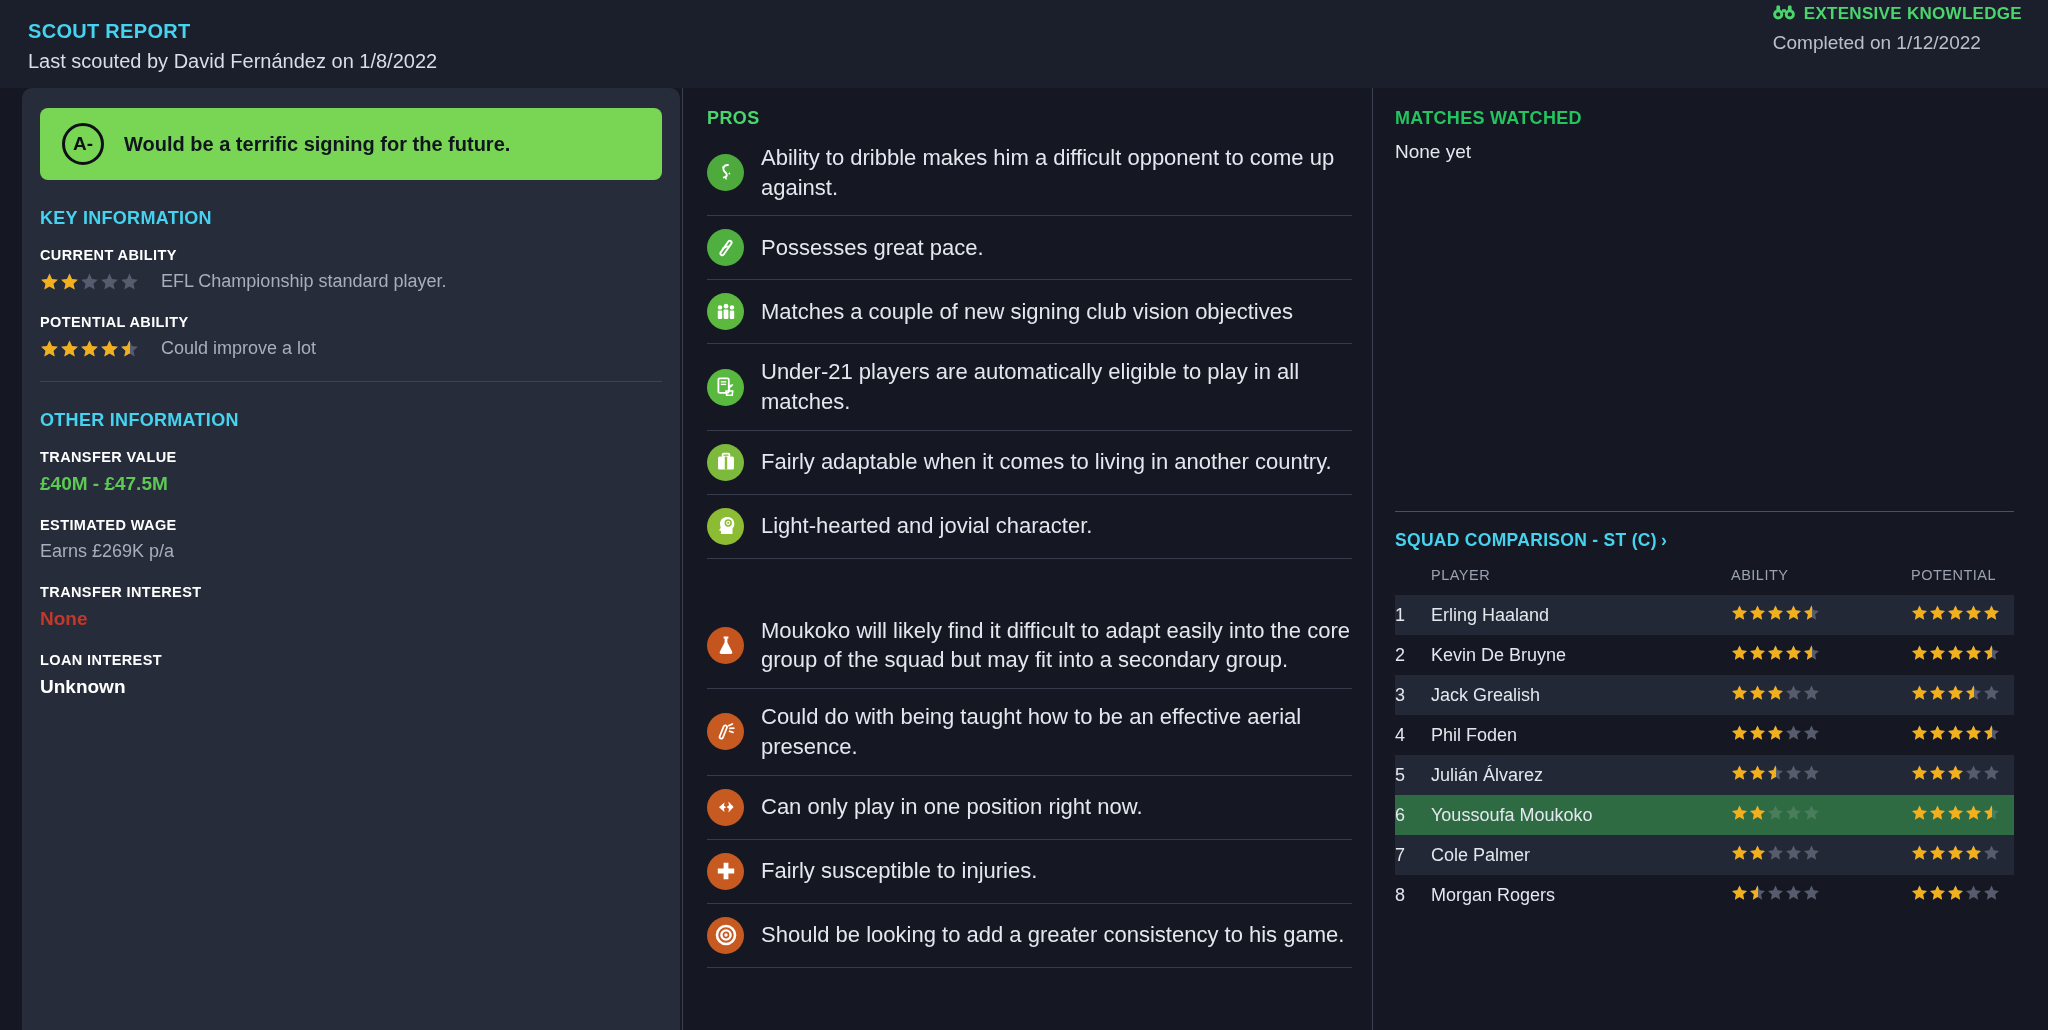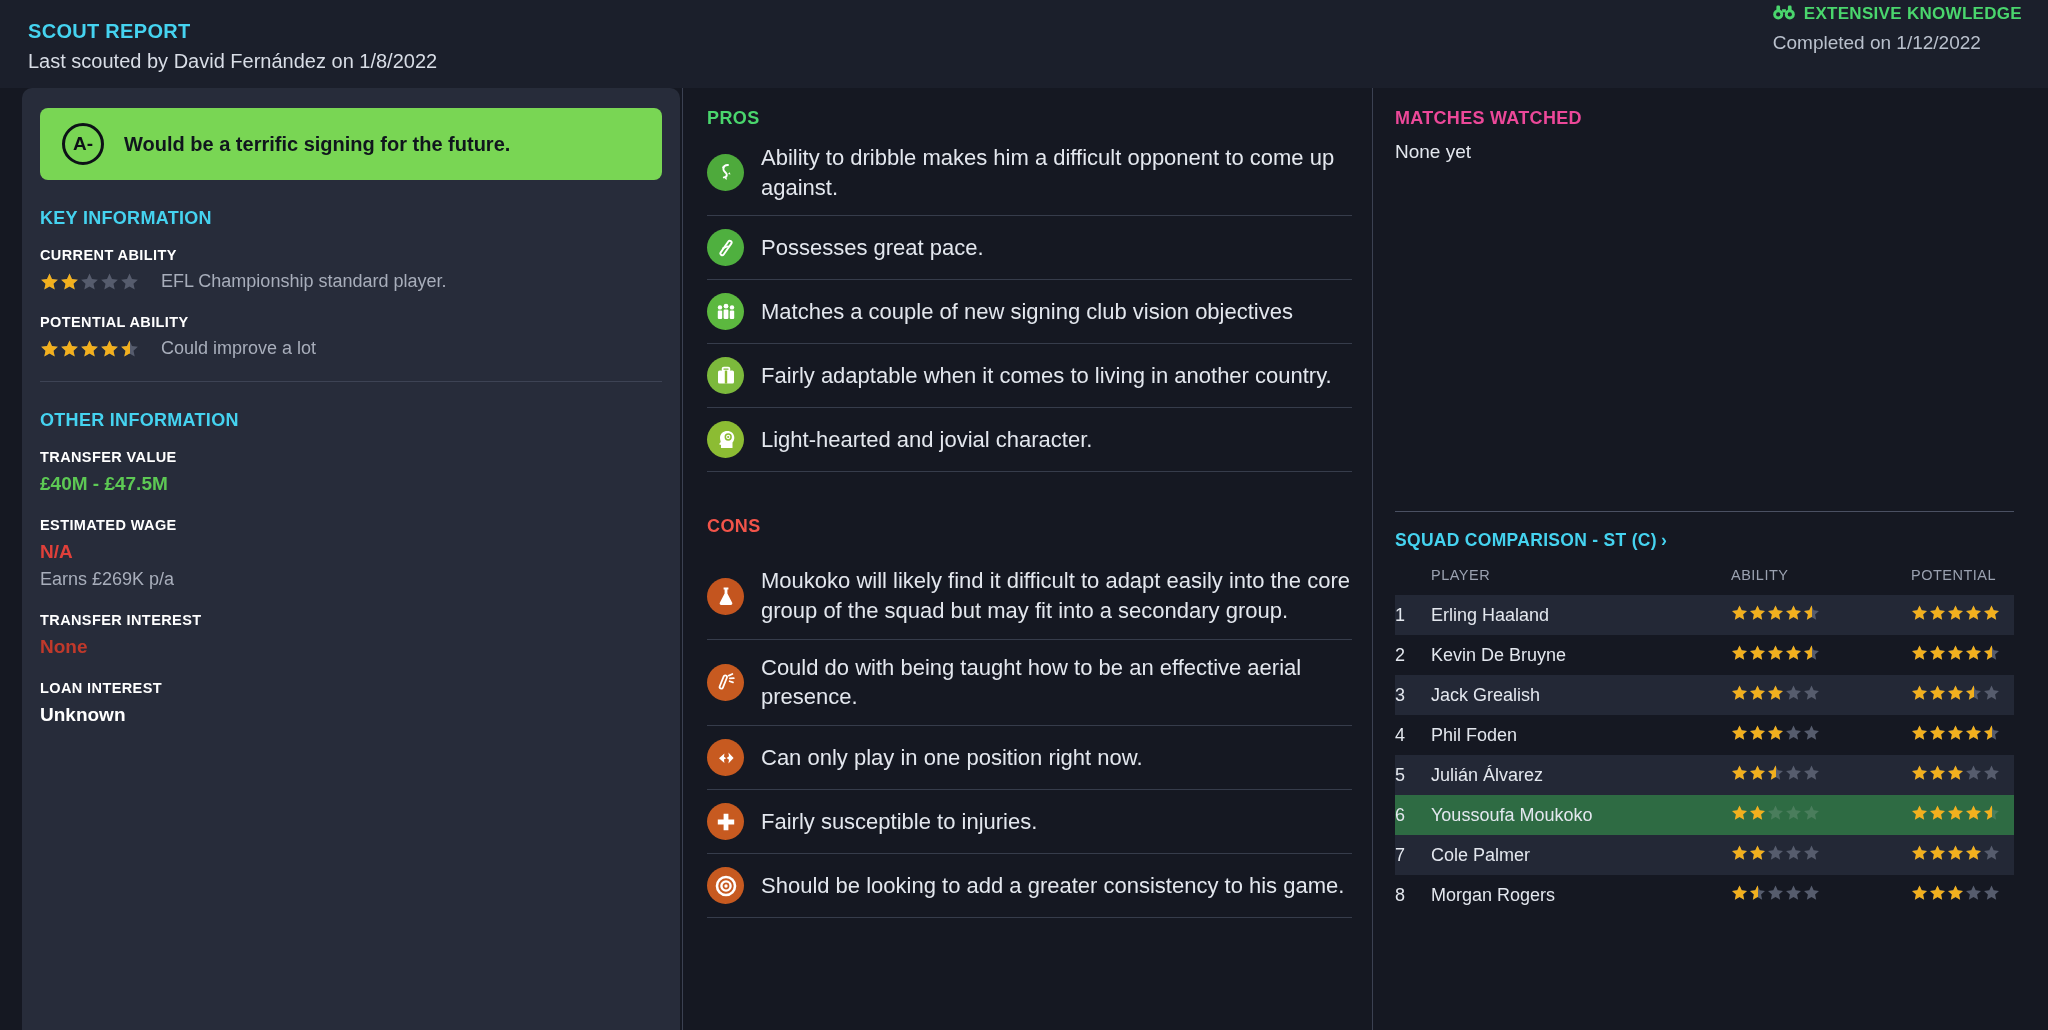--- a/index.html
+++ b/index.html
@@ -158,21 +158,21 @@
     width: 37px; height: 37px;
     border-radius: 50%;
     flex-shrink: 0;
     display: flex; align-items: center; justify-content: center;
   }
   .pc-text { color: #e3e7ee; font-size: 22px; line-height: 1.35; }
   .cons-block { margin-top: 44px; }
 
   
   .mw-head {
-    color: #ec4899;
+    color: #22c55e;
     font-size: 18px;
     font-weight: bold;
     letter-spacing: .3px;
   }
   .mw-val { color: #e3e7ee; font-size: 19px; margin-top: 12px; }
 
   .squad-sep { height: 1px; background: #4a5062; margin: 0 0 18px 0; }
   .squad-block { margin-top: 348px; }
   .squad-head {
     color: #45d3f0;
@@ -337,21 +337,20 @@
 
     <div class="sec-head">OTHER INFORMATION</div>
 
     <div id="other-fields">
         <div class="field-block">
           <div class="field-label">TRANSFER VALUE</div>
           <div style="color: rgb(93, 201, 84); font-size: 19px; font-weight: bold;">£40M - £47.5M</div>
         </div>
         <div class="field-block">
           <div class="field-label">ESTIMATED WAGE</div>
-          <div style="color: rgb(224, 64, 58); font-size: 19px; font-weight: bold;">N/A</div>
           <div class="val-grey">Earns £269K p/a</div>
         </div>
         <div class="field-block">
           <div class="field-label">TRANSFER INTEREST</div>
           <div style="color: rgb(192, 57, 43); font-size: 19px; font-weight: bold;">None</div>
         </div>
         <div class="field-block">
           <div class="field-label">LOAN INTEREST</div>
           <div style="color: rgb(255, 255, 255); font-size: 19px; font-weight: bold;">Unknown</div>
         </div>
@@ -388,20 +387,33 @@
               <circle cx="11" cy="5.2" r="2.4" fill="#ffffff"></circle>
               <circle cx="17" cy="6.4" r="2.2" fill="#ffffff"></circle>
               <rect x="2.8" y="9.4" width="4.4" height="8.6" rx="1.1" fill="#ffffff"></rect>
               <rect x="8.6" y="8.6" width="4.8" height="9.4" rx="1.2" fill="#ffffff"></rect>
               <rect x="14.8" y="9.4" width="4.4" height="8.6" rx="1.1" fill="#ffffff"></rect>
             </svg>
           </span>
           <span class="pc-text">Matches a couple of new signing club vision objectives</span>
         </div>
         <div class="pc-item">
+          <span class="pc-icon" style="background: rgb(88, 185, 62);">
+            <svg width="22" height="22" viewBox="0 0 22 22">
+              <rect x="3.4" y="2.4" width="10.4" height="14.4" rx="1.2" fill="none" stroke="#fff" stroke-width="1.8"></rect>
+              <line x1="5.8" y1="5.8" x2="11.2" y2="5.8" stroke="#fff" stroke-width="1.4"></line>
+              <line x1="5.8" y1="8.4" x2="11.2" y2="8.4" stroke="#fff" stroke-width="1.4"></line>
+              <path d="M12.8 12.4c3 0 4.8-2 5.6-4.4-3.4.2-5.6 1.8-5.6 4.4z" fill="#ffffff"></path>
+              <path d="M11.6 19.2h5.6l.5-4.2h-6.6z" fill="none" stroke="#fff" stroke-width="1.6"></path>
+              <line x1="14.4" y1="15" x2="14.4" y2="12.4" stroke="#fff" stroke-width="1.5"></line>
+            </svg>
+          </span>
+          <span class="pc-text">Under-21 players are automatically eligible to play in all matches.</span>
+        </div>
+        <div class="pc-item">
           <span class="pc-icon" style="background: rgb(124, 185, 60);">
             <svg width="22" height="22" viewBox="0 0 22 22">
               <rect x="7.6" y="2.6" width="6.8" height="3" rx="1.2" fill="none" stroke="#fff" stroke-width="1.8"></rect>
               <rect x="3" y="5.6" width="16" height="13" rx="1.6" fill="#ffffff"></rect>
               <rect x="9.8" y="5.6" width="2.4" height="13" fill="#8cbc33"></rect>
             </svg>
           </span>
           <span class="pc-text">Fairly adaptable when it comes to living in another country.</span>
         </div>
         <div class="pc-item">
@@ -410,21 +422,20 @@
               <path d="M17.5 19V13.4c1.2-1.3 1.8-3 1.8-4.7 0-4-3.2-6.6-7-6.6S5 4.7 5 8.7c0 2 .7 3 .7 4.3L4 15.2l2 .7V19z" fill="#ffffff"></path>
               <circle cx="13.2" cy="8" r="2.9" fill="none" stroke="#8cbc33" stroke-width="1.5"></circle>
               <circle cx="13.2" cy="8" r="1.1" fill="#8cbc33"></circle>
             </svg>
           </span>
           <span class="pc-text">Light-hearted and jovial character.</span>
         </div>
       </div>
 
     <div class="cons-block">
-      <div class="cons-head">CONS</div>
       <div id="cons-list">
           <div class="pc-item">
             <span class="pc-icon" style="background: rgb(196, 85, 31);">
               <svg width="22" height="22" viewBox="0 0 22 22">
                 <path d="M8.6 2.6h4.8v1.8h-1v4.2l4.8 9.2c.5 1-.2 2.2-1.4 2.2H6.2c-1.2 0-1.9-1.2-1.4-2.2l4.8-9.2V4.4h-1z" fill="#ffffff"></path>
               </svg>
             </span>
             <span class="pc-text">Moukoko will likely find it difficult to adapt easily into the core group of the squad but may fit into a secondary group.</span>
           </div>
           <div class="pc-item">

